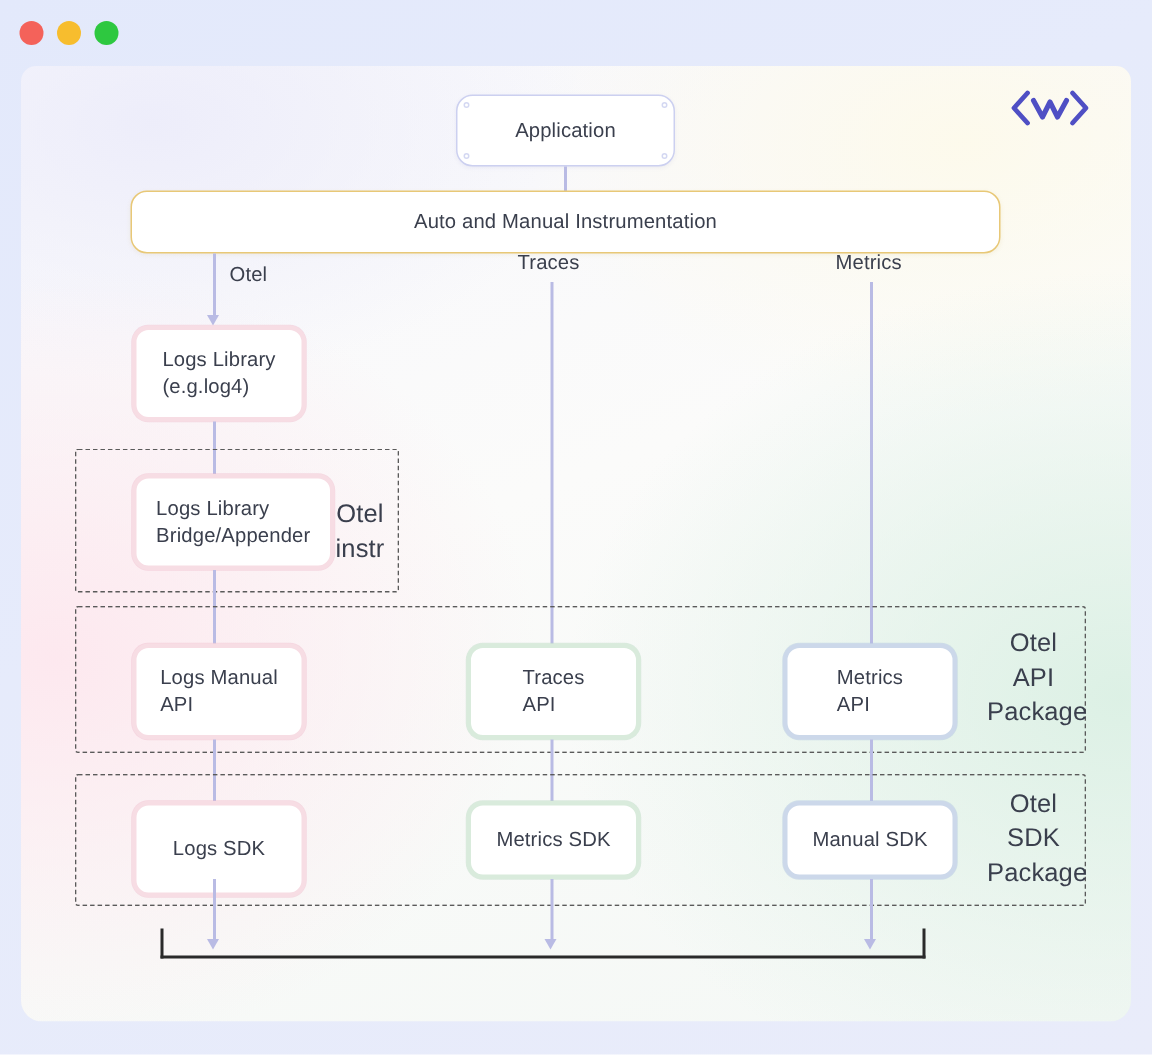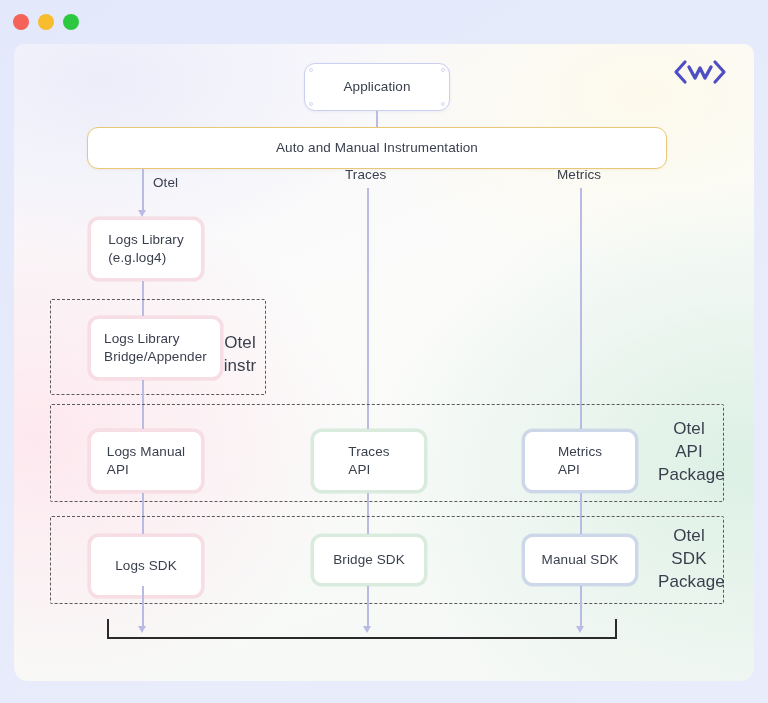--- a/index.html
+++ b/index.html
@@ -247,21 +247,21 @@
     <span>Otel</span><br>
     <span>SDK</span><br>
     <span>Package</span>
   </div>
 
   <div class="node pink" style="left:74px; top:490px; width:116px; height:64px;">
     <span>Logs SDK</span>
   </div>
 
   <div class="node green" style="left:297px; top:490px; width:116px; height:52px;">
-    <span>Bridge SDK</span>
+    <span>Metrics SDK</span>
   </div>
 
   <div class="node blue" style="left:508px; top:490px; width:116px; height:52px;">
     <span>Manual SDK</span>
   </div>
 
   <div class="line" style="left:128px; top:542px; height:42px;"></div>
   <div class="arrow" style="left:124px; top:582px;"></div>
   <div class="line" style="left:353px; top:542px; height:42px;"></div>
   <div class="arrow" style="left:349px; top:582px;"></div>

